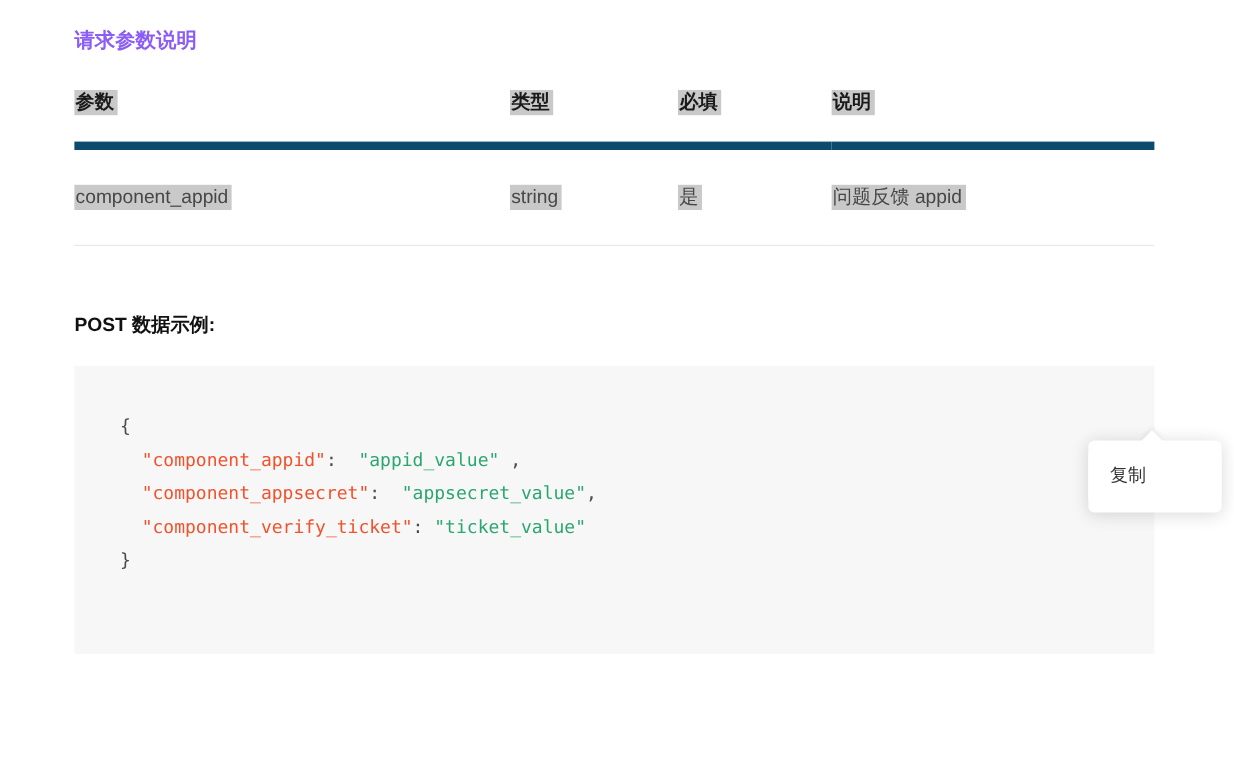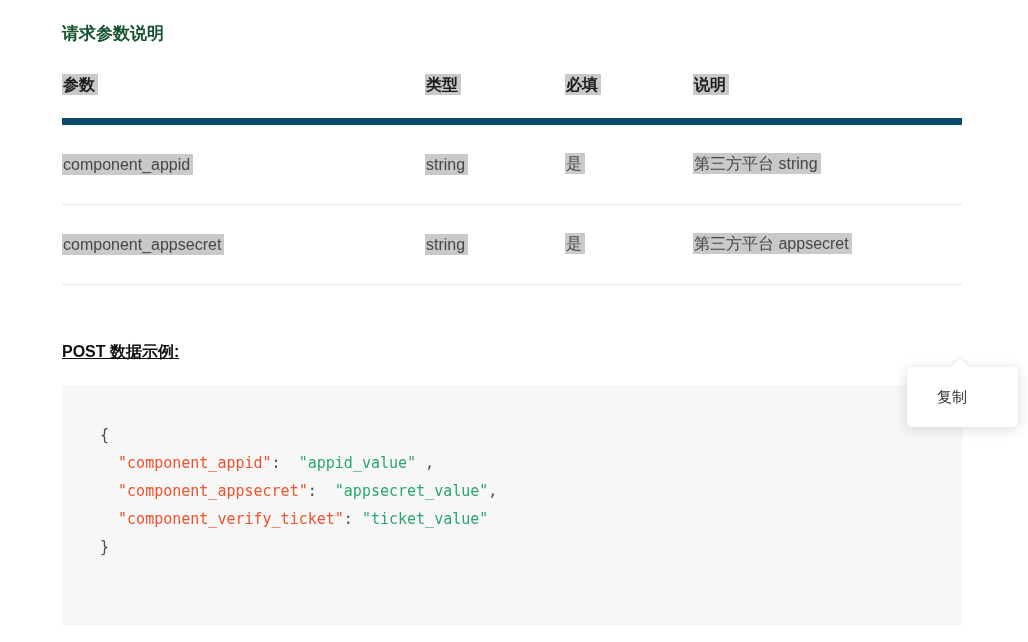--- a/index.html
+++ b/index.html
@@ -8,21 +8,21 @@
     font-family: "Liberation Sans", "DejaVu Sans", sans-serif;
     position: relative;
     color: #474747;
   }
   .content { padding-left: 62px; width: 1028px; }
 
   .section-title {
     margin-top: 25px;
     font-size: 17px;
     font-weight: bold;
-    color: #14532d;
+    color: #8b5cf6;
     line-height: 18px;
   }
 
   table.params {
     border-collapse: collapse;
     width: 900px;
     table-layout: fixed;
   }
   table.params col.c1 { width: 363px; }
   table.params col.c2 { width: 140px; }
@@ -46,21 +46,20 @@
     background: #c9c9c9;
     padding: 2px 3px 2px 1px;
   }
 
   .post-title {
     margin-top: 58px;
     font-size: 16px;
     font-weight: bold;
     color: #111111;
     line-height: 18px;
-    text-decoration: underline;
   }
 
   pre.code-block {
     margin-top: 24px;
     width: 900px;
     min-height: 240px;
     background: #f7f7f7;
     padding: 36px 20px 30px 38px;
     font-family: "DejaVu Sans Mono", "Liberation Mono", monospace;
     font-size: 15px;
@@ -72,21 +71,21 @@
   .tok-val  { color: #2aa76f; }
 
   .context-menu {
     position: absolute;
     left: 907px;
     top: 367px;
     width: 111px;
     background: #ffffff;
     border-radius: 5px;
     box-shadow: 0 2px 14px rgba(0,0,0,0.15);
-    padding: 10px 12px;
+    padding: 10px 0;
     z-index: 10;
   }
   .context-menu .caret {
     position: absolute;
     top: -6px;
     left: 47px;
     width: 12px;
     height: 12px;
     background: #ffffff;
     transform: rotate(45deg);
@@ -123,27 +122,21 @@
         <th><span class="hl">类型</span></th>
         <th><span class="hl">必填</span></th>
         <th><span class="hl">说明</span></th>
       </tr>
     </thead>
     <tbody>
       <tr>
         <td><span class="hl">component_appid</span></td>
         <td><span class="hl">string</span></td>
         <td><span class="hl">是</span></td>
-        <td><span class="hl">第三方平台 string</span></td>
-      </tr>
-      <tr>
-        <td><span class="hl">component_appsecret</span></td>
-        <td><span class="hl">string</span></td>
-        <td><span class="hl">是</span></td>
-        <td><span class="hl">第三方平台 appsecret</span></td>
+        <td><span class="hl">问题反馈 appid</span></td>
       </tr>
     </tbody>
   </table>
 
   <div class="post-title">POST 数据示例:</div>
 
   <pre class="code-block"><div class="code-line"><span class="tok-punc">{</span></div><div class="code-line"><span>  </span><span class="tok-key">"component_appid"</span><span class="tok-punc">:  </span><span class="tok-val">"appid_value"</span><span class="tok-punc"> ,</span></div><div class="code-line"><span>  </span><span class="tok-key">"component_appsecret"</span><span class="tok-punc">:  </span><span class="tok-val">"appsecret_value"</span><span class="tok-punc">,</span></div><div class="code-line"><span>  </span><span class="tok-key">"component_verify_ticket"</span><span class="tok-punc">: </span><span class="tok-val">"ticket_value"</span><span class="tok-punc"></span></div><div class="code-line"><span class="tok-punc">}</span></div></pre>
 
 </div>
 

